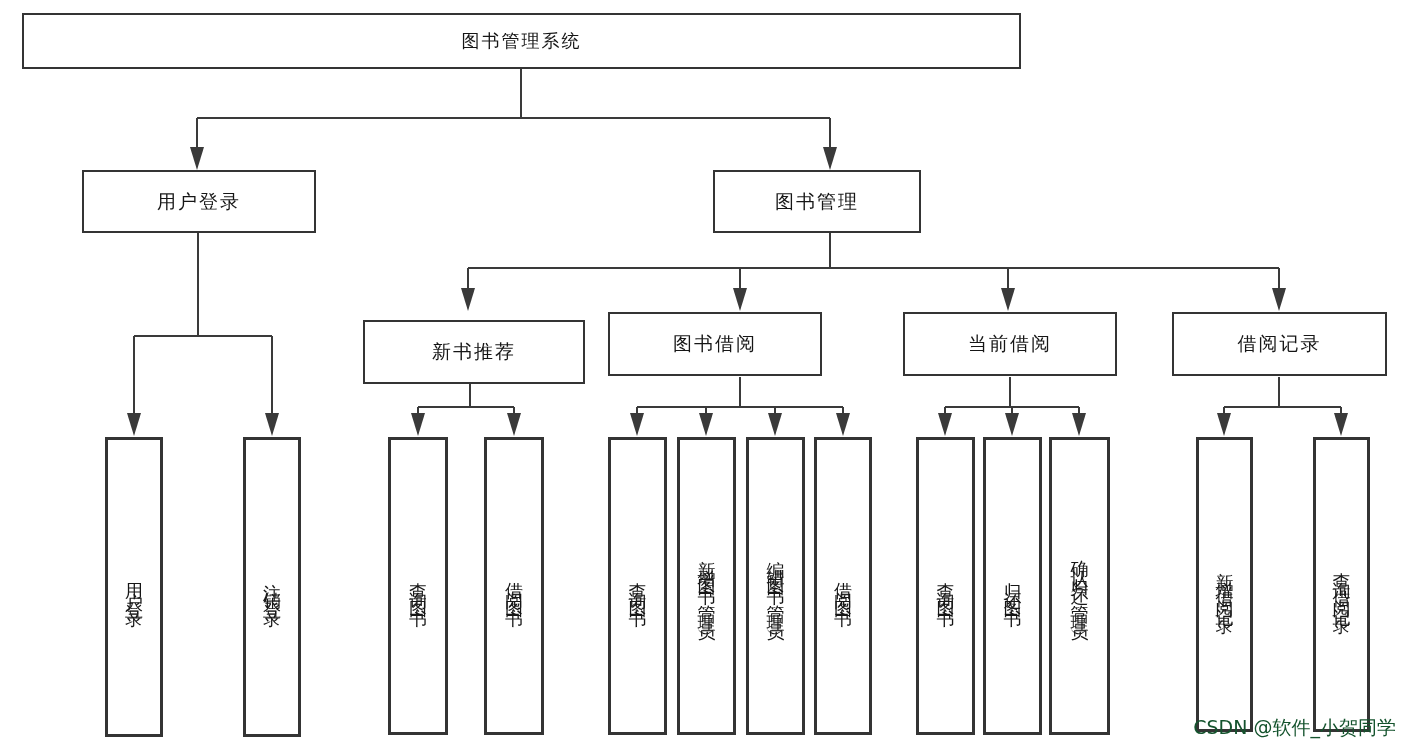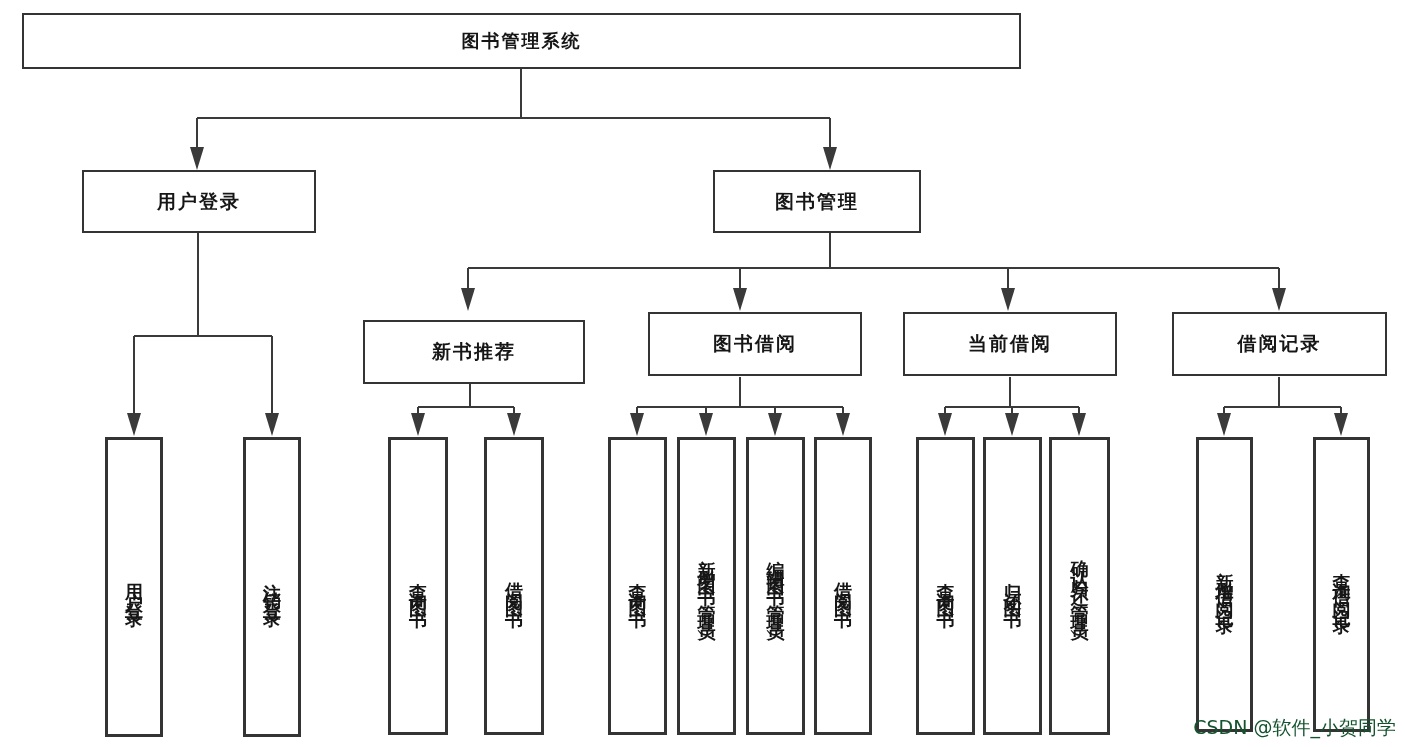--- a/index.html
+++ b/index.html
@@ -6,21 +6,20 @@
   .canvas{
     position:relative;width:1405px;height:747px;background:#ffffff;overflow:hidden;
     font-family:"DejaVu Sans","Liberation Sans",sans-serif;
   }
   .wires{position:absolute;left:0;top:0;width:1405px;height:747px;}
   .node{
     position:absolute;box-sizing:border-box;background:#ffffff;
     border:2px solid #343434;color:#161616;
     display:flex;align-items:center;justify-content:center;
     white-space:nowrap;
-    font-weight:bold;
   }
   .h{font-size:19px;letter-spacing:2px;}
   .h.root{font-size:18px;}
   .v{
     border-width:3px;
     writing-mode:vertical-rl;text-orientation:mixed;
     font-size:18px;letter-spacing:9px;line-height:1;
   }
   .watermark{
     position:absolute;left:1186px;top:715px;width:210px;
@@ -106,21 +105,21 @@
   <div class="node h" style="left:82px;top:170px;width:234px;height:63px">
     <span>用户登录</span>
   </div>
   <div class="node h" style="left:713px;top:170px;width:208px;height:63px">
     <span>图书管理</span>
   </div>
 
   <div class="node h" style="left:363px;top:320px;width:222px;height:64px">
     <span>新书推荐</span>
   </div>
-  <div class="node h" style="left:648px;top:312px;width:214px;height:64px">
+  <div class="node h" style="left:608px;top:312px;width:214px;height:64px">
     <span>图书借阅</span>
   </div>
   <div class="node h" style="left:903px;top:312px;width:214px;height:64px">
     <span>当前借阅</span>
   </div>
   <div class="node h" style="left:1172px;top:312px;width:215px;height:64px">
     <span>借阅记录</span>
   </div>
 
   <div class="node v" style="left:105px;top:437px;width:58px;height:300px">

